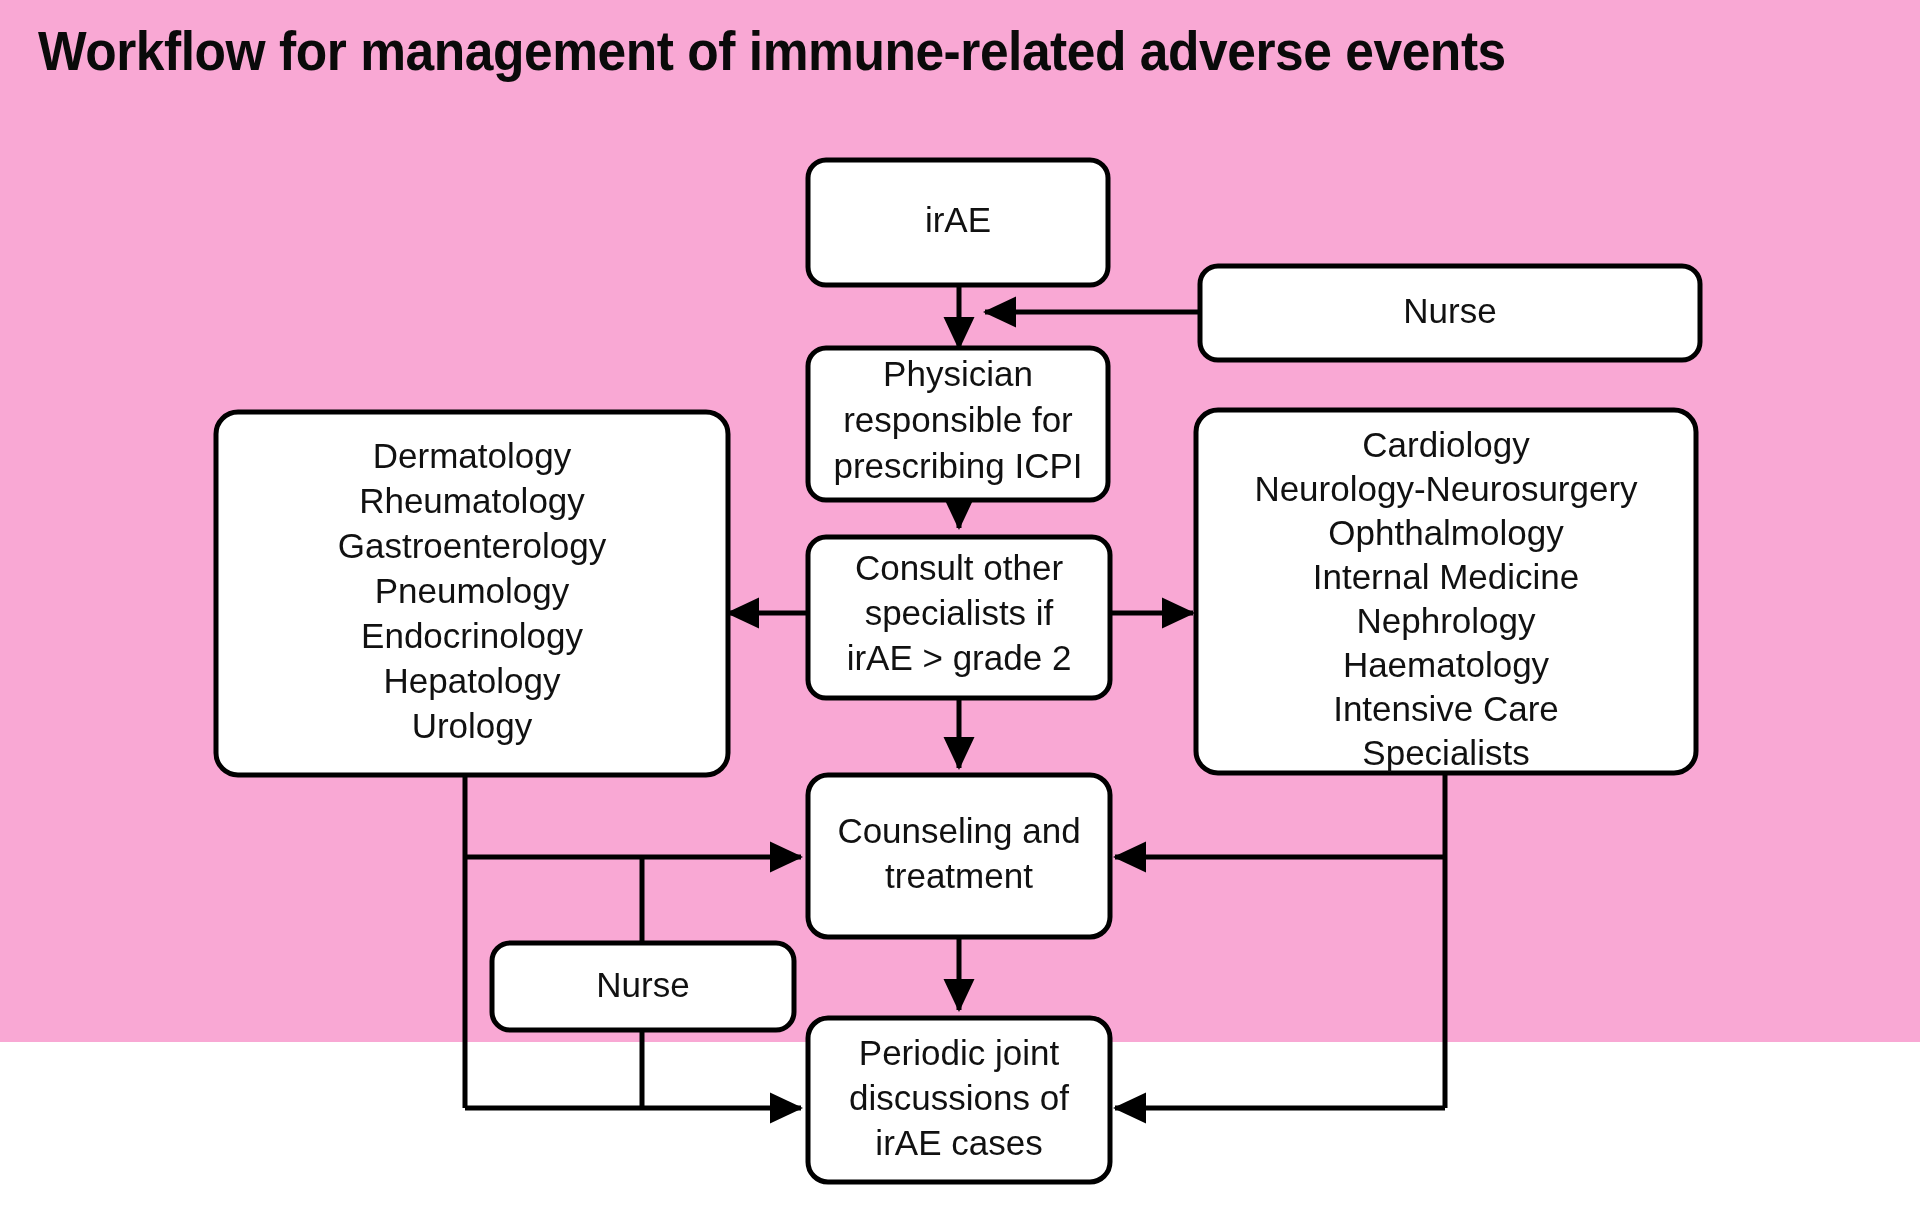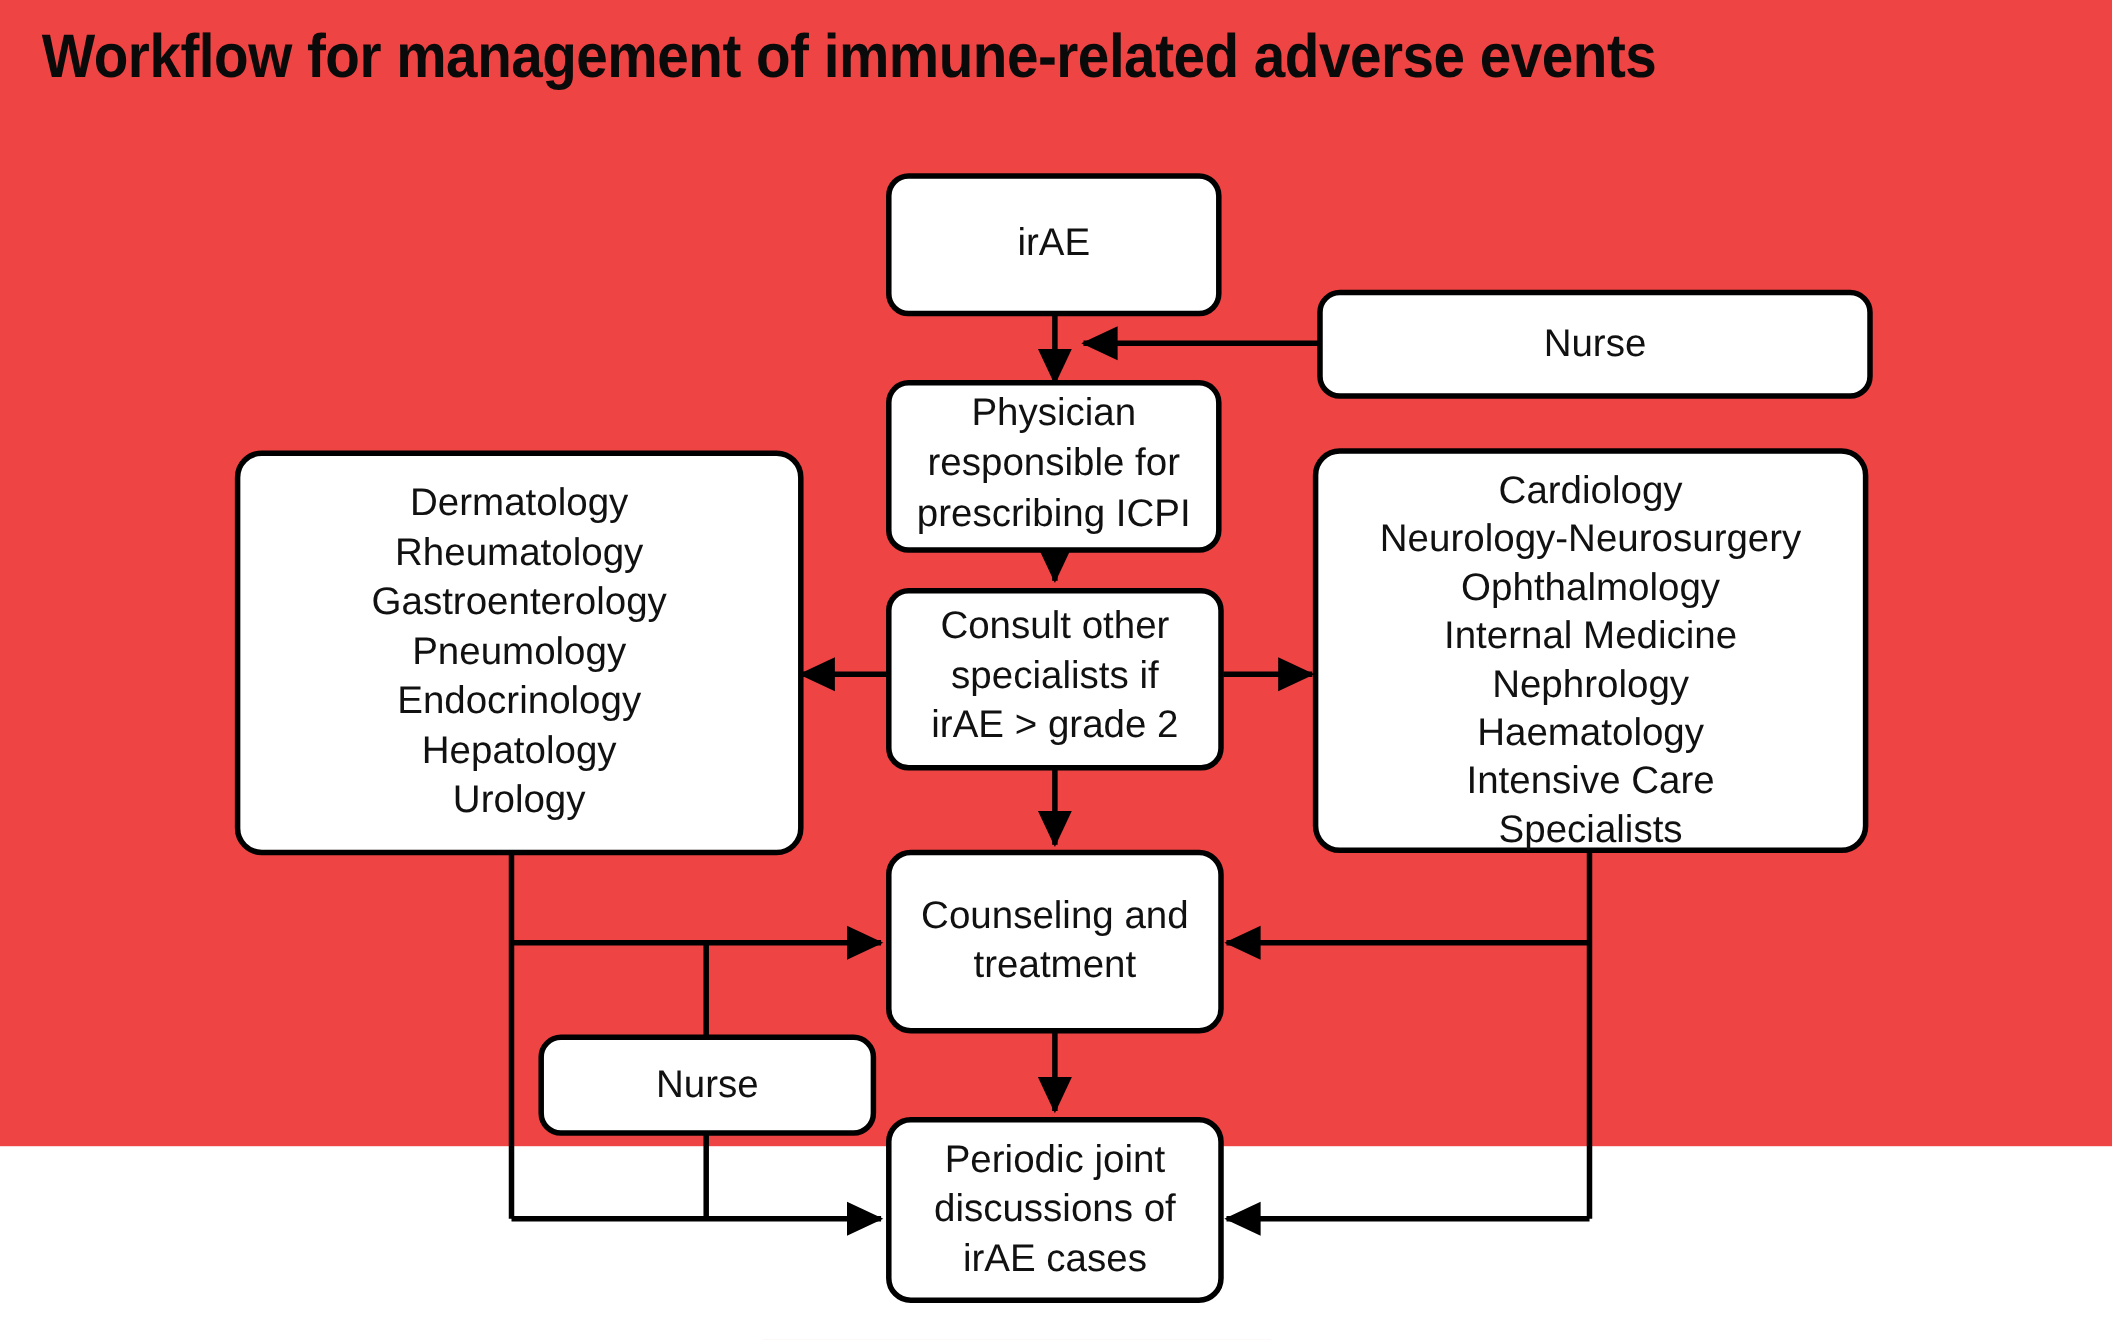--- a/index.html
+++ b/index.html
@@ -10,21 +10,21 @@
   body {
     width: 1920px;
     height: 1218px;
     font-family: "Liberation Sans", sans-serif;
     overflow: hidden;
   }
   #page {
     position: relative;
     width: 1920px;
     height: 1042px;
-    background: #ef4444;
+    background: #f9a8d4;
   }
   #title {
     position: absolute;
     left: 38px;
     top: 18px;
     font-family: "Liberation Sans", sans-serif;
     font-weight: bold;
     font-size: 56px;
     letter-spacing: -0.5px;
     color: #0a0a0a;

